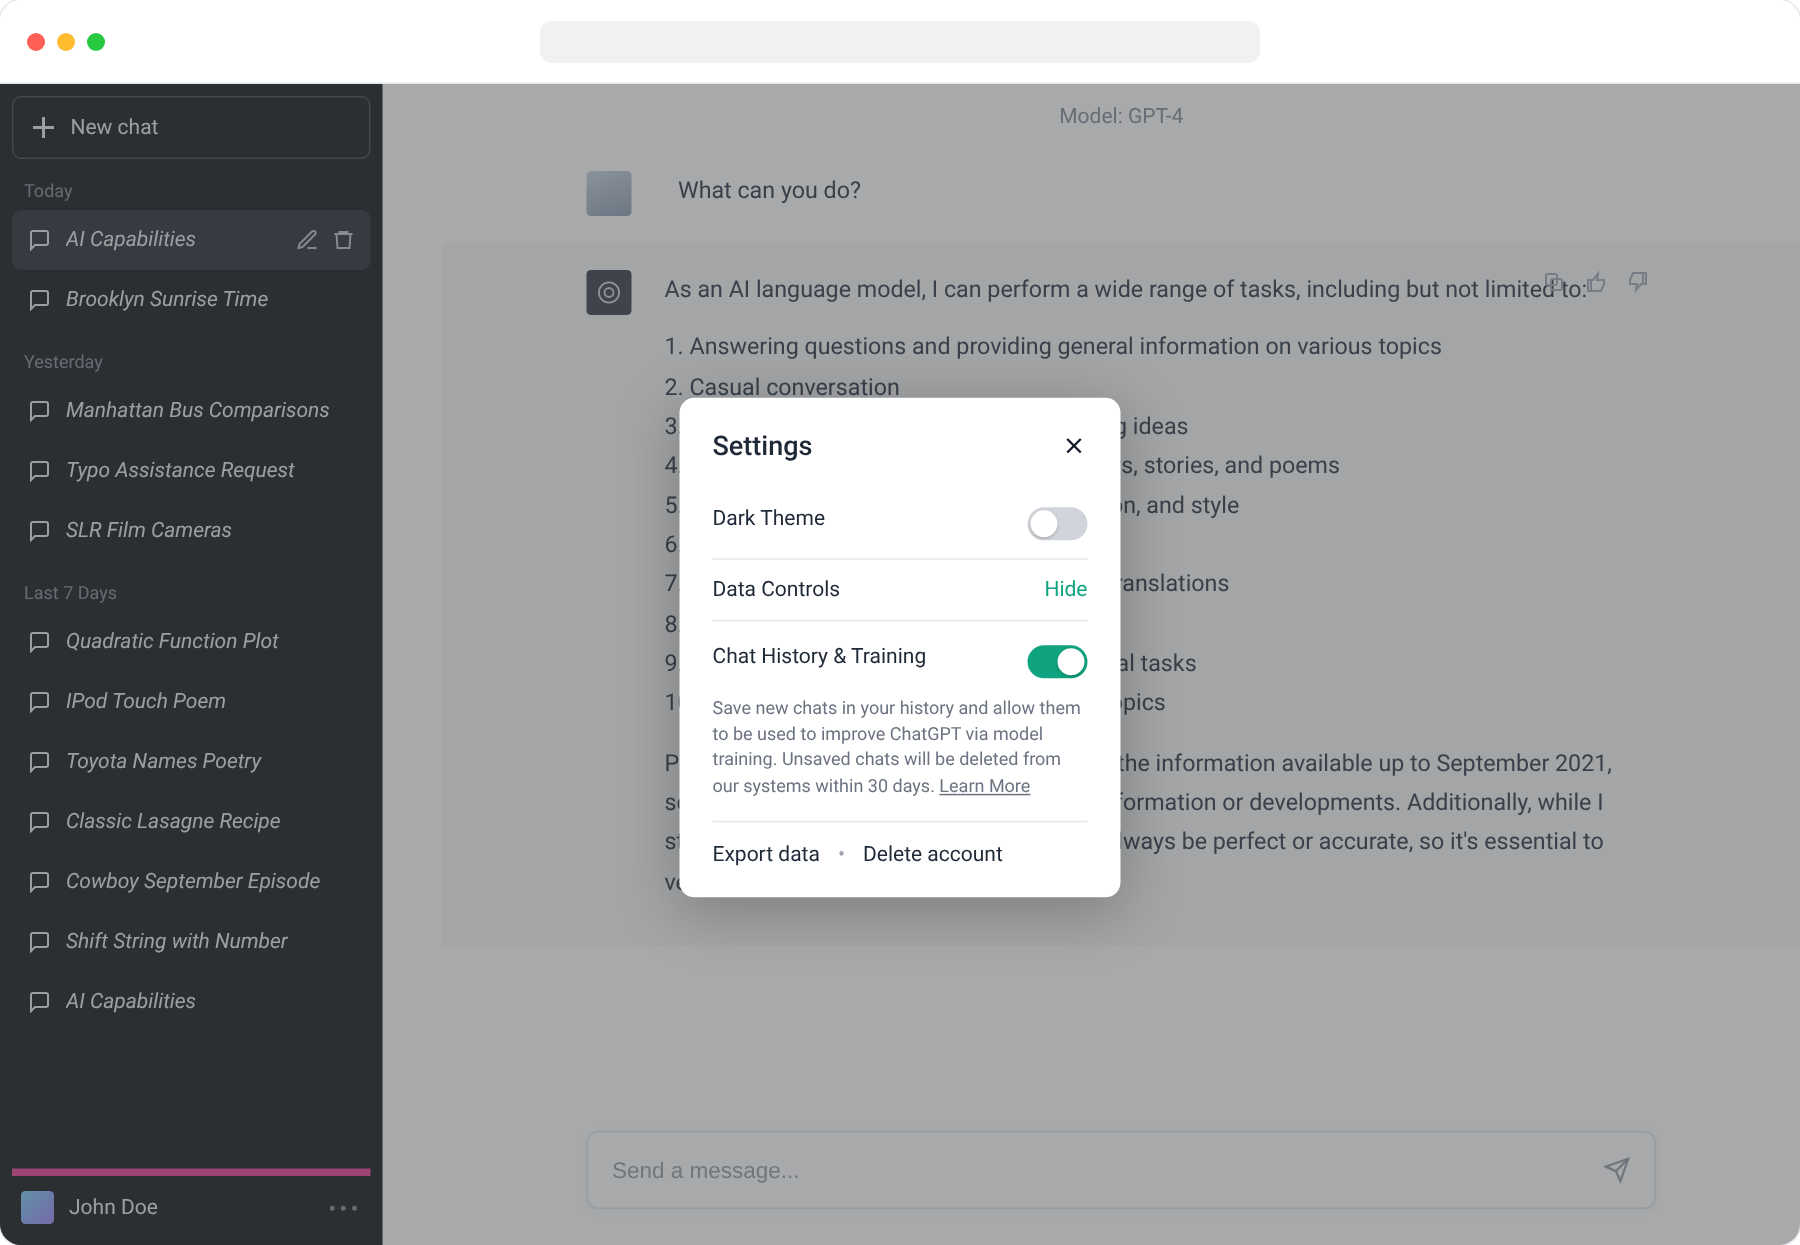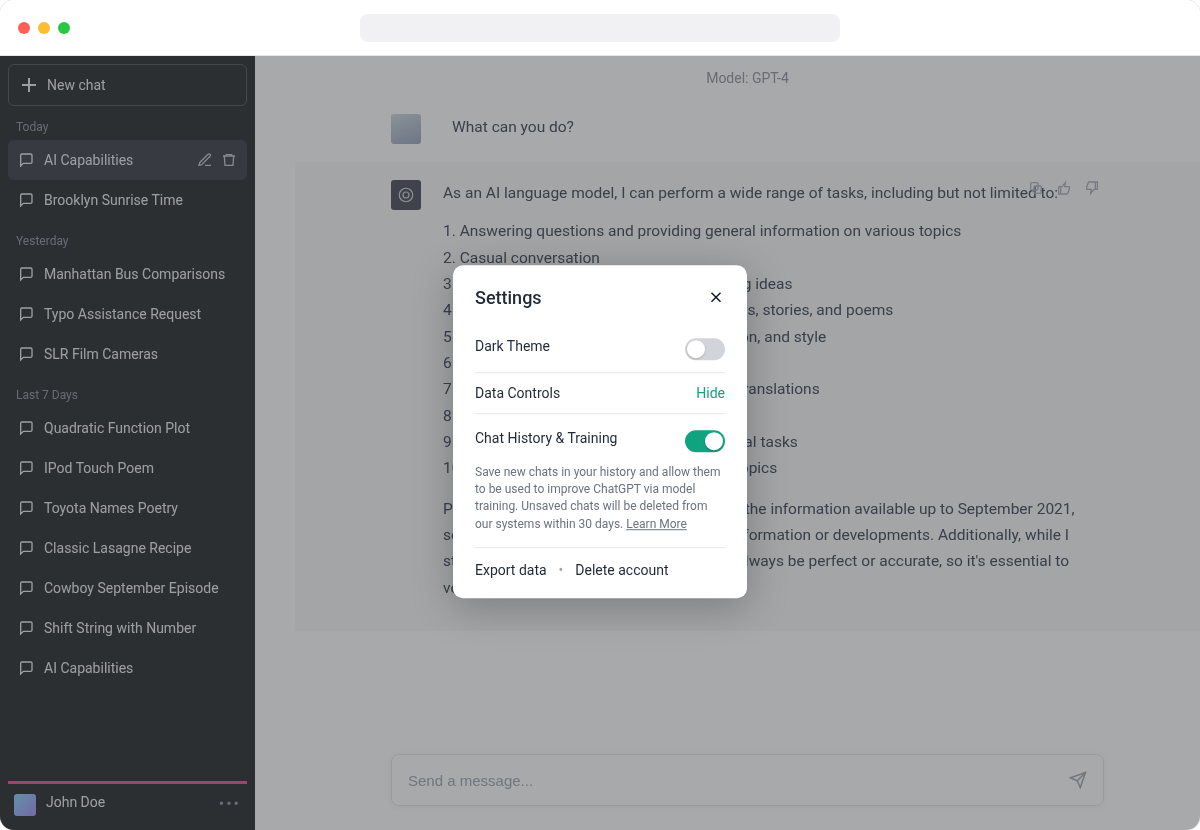--- a/index.html
+++ b/index.html
@@ -88,42 +88,44 @@
   .chatlist { flex:1; overflow:hidden; }
   .chat-item {
     display:flex;
     align-items:center;
     gap:10px;
     padding: 12px 10px;
     border-radius:6px;
     cursor:pointer;
     color:#ececf1;
     position:relative;
+    font-style:italic;
   }
   .chat-item.active { background:#343541; }
   .msg-icon {
     width:16px; height:16px; flex:0 0 16px;
   }
   .msg-icon svg { width:16px; height:16px; display:block; }
   .chat-title {
     flex:1;
     white-space:nowrap;
     overflow:hidden;
     text-overflow:ellipsis;
   }
   .chat-actions {
     display:flex; gap:8px; color:#c5c5d2;
   }
   .mini-icon { width:16px; height:16px; }
   .mini-icon svg { width:16px;height:16px;display:block; }
 
   .sidebar-footer {
-    border-top: 3px solid #ec4899;
+    border-top: 5px solid #ec4899;
     padding: 10px 6px 6px 6px;
     display:flex;
+    align-items:center;
     gap:10px;
   }
   .avatar-sm {
     width:22px;height:22px;border-radius:3px;
     background: linear-gradient(135deg,#7dd3fc,#a78bfa);
   }
   .dots-icon { margin-left:auto; color:#8e8ea0; letter-spacing:2px; font-size:16px;}
 
   
   .main {

